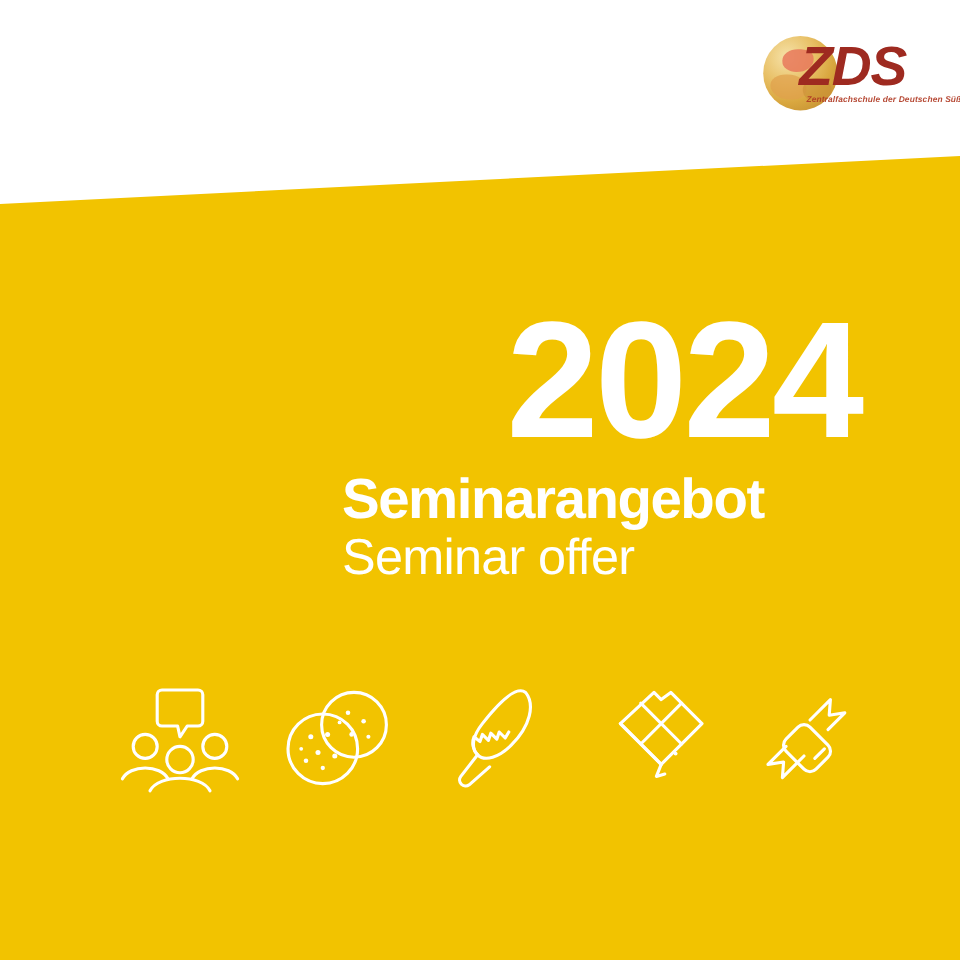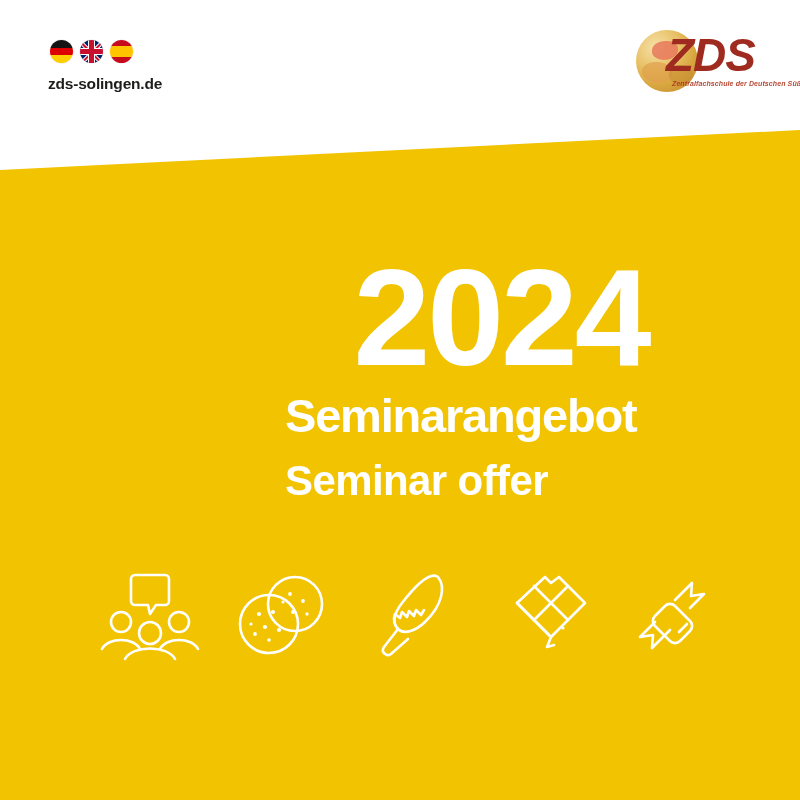--- a/index.html
+++ b/index.html
@@ -172,39 +172,39 @@
     width: 432px;
     text-align: left;
     pointer-events: auto;
   }
   .year {
     font-size: 138px;
     font-weight: bold;
     color: #ffffff;
     line-height: 0.95;
     letter-spacing: -3px;
-    text-align: center;
+    text-align: right;
     margin: 0;
   }
   .subtitle-de {
     font-size: 47px;
     font-weight: bold;
     color: #ffffff;
     line-height: 1.05;
     letter-spacing: -1.2px;
     margin: 8px 0 0 0;
     text-align: left;
   }
   .subtitle-en {
     font-size: 42px;
-    font-weight: bold;
+    font-weight: normal;
     color: #ffffff;
     line-height: 1.05;
     letter-spacing: -0.6px;
-    margin: 19px 0 0 0;
+    margin: 2px 0 0 0;
     text-align: left;
   }
 
   
   .icon-strip {
     position: absolute;
     left: 95px;
     top: 560px;
     width: 640px;
     height: 110px;
@@ -226,49 +226,20 @@
 </style>
 </head>
 <body>
 
 <div id="poster">
 
   <div class="yellow-band"></div>
 
   <div class="header">
 
-    <div class="brand-block">
-      <div class="flag-row">
-
-        <span class="flag flag-de">
-          <span class="s1"></span>
-            <span class="s2"></span>
-            <span class="s3"></span>
-        </span>
-
-        <span class="flag flag-gb">
-          <i class="dw1"></i>
-            <i class="dw2"></i>
-          <i class="dr1"></i>
-            <i class="dr2"></i>
-          <i class="cwv"></i>
-            <i class="cwh"></i>
-          <i class="crv"></i>
-            <i class="crh"></i>
-        </span>
-
-        <span class="flag flag-es">
-          <span class="s1"></span>
-            <span class="s2"></span>
-            <span class="s3"></span>
-        </span>
-
-      </div>
-      <div class="site-url">zds-solingen.de</div>
-    </div>
 
     <div class="zds-logo">
       <div class="zds-globe">
         <span class="blob-a"></span>
         <span class="blob-b"></span>
         <span class="blob-c"></span>
       </div>
       <div class="zds-word">ZDS</div>
       <div class="zds-tagline">Zentralfachschule der Deutschen Süßwarenwirtschaft</div>
     </div>

